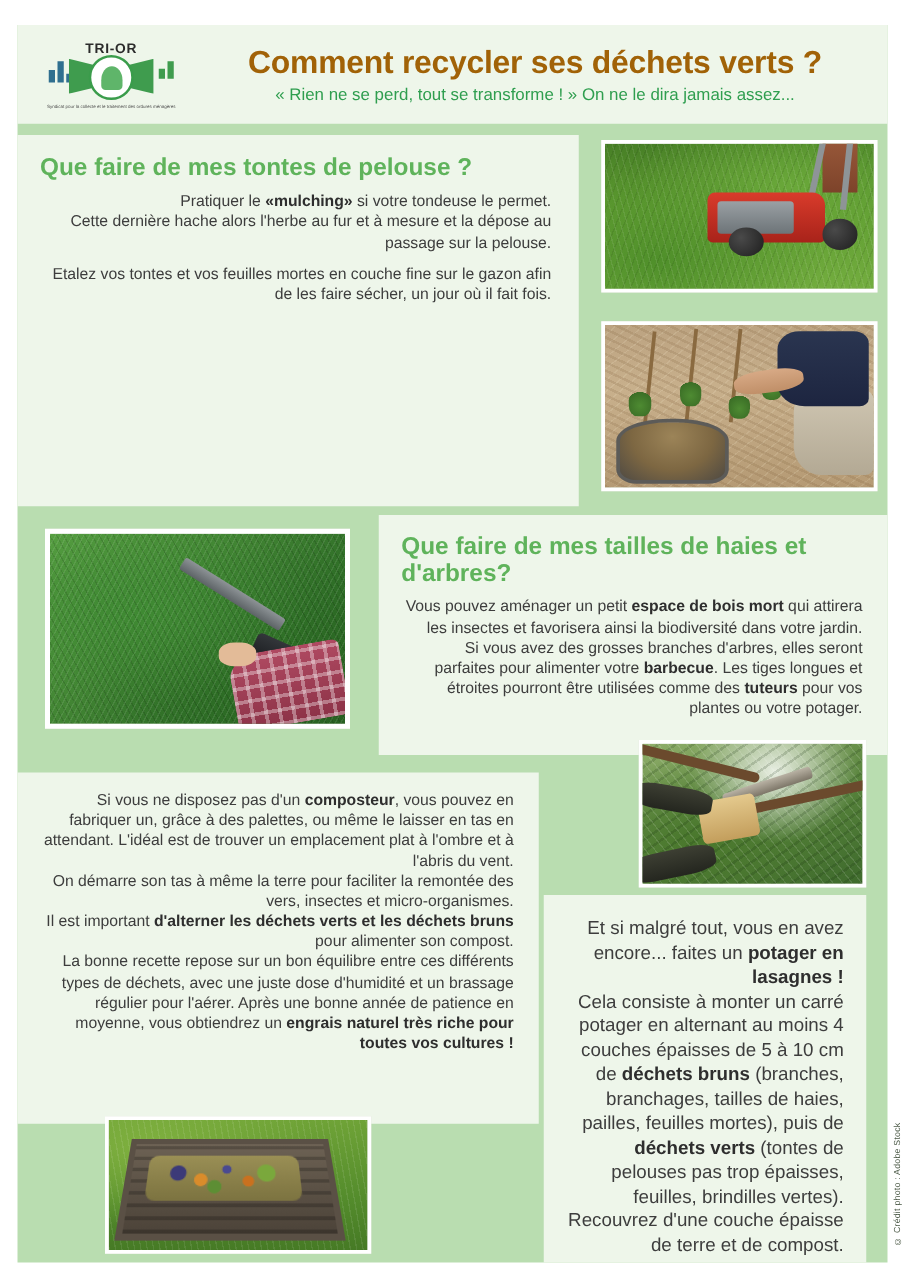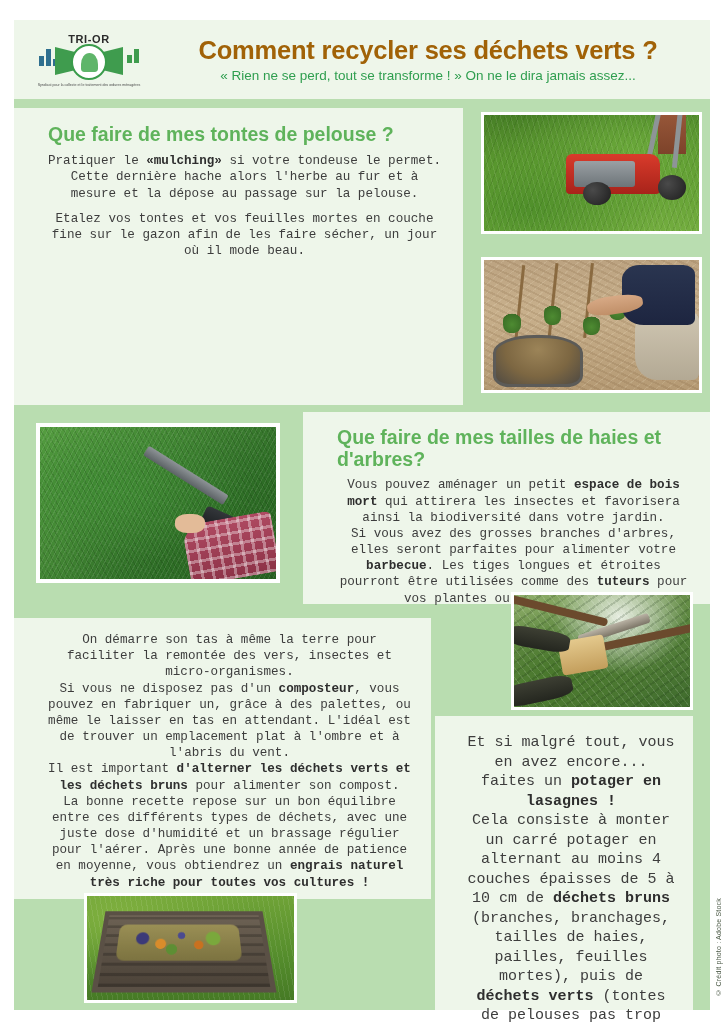--- a/index.html
+++ b/index.html
@@ -75,35 +75,35 @@
     font-family: "Liberation Sans", sans-serif;
     font-weight: bold; font-size: 25.5px; color: #a16207;
     letter-spacing: -0.2px; line-height: 1.1;
   }
   .subtitle {
     font-family: "Liberation Sans", sans-serif;
     font-size: 13.5px; color: #2f9e4f; margin-top: 3px;
   }
 
   
-  .panel { position: absolute; background: #eef6ea; padding-left: 16px; }
+  .panel { position: absolute; background: #eef6ea; }
   .p-mow   { left: 14px;  top: 108px; width: 449px; height: 297px; }
   .p-hedge { left: 303px; top: 412px; width: 407px; height: 192px; }
   .p-comp  { left: 14px;  top: 618px; width: 417px; height: 281px; }
   .p-las   { left: 435px; top: 716px; width: 258px; height: 294px; }
 
   .h2 {
     font-family: "Liberation Sans", sans-serif;
     font-weight: bold; color: #5fb35b;
     font-size: 19.5px; line-height: 1.14;
   }
   .body {
-    font-family: Liberation Mono, monospace;
+    font-family: Liberation Sans, sans-serif;
     font-size: 12.6px; line-height: 1.285; color: #3d3d3d;
-    text-align: center;
+    text-align: right;
   }
   .body b { font-weight: bold; color: #2e2e2e; }
   .body p { margin: 0; }
   .gap { height: 9px; }
 
   .p-mow .inner   { padding: 15px 22px 0 18px; }
   .p-hedge .inner { padding: 14px 20px 0 18px; }
   .p-comp .inner  { padding: 14px 20px 0 18px; }
   .p-las .inner   { padding: 17px 18px 0 16px; }
   .p-mow .h2   { margin-bottom: 8px; }
@@ -378,40 +378,40 @@
     </div>
   </div>
 
   <div class="panel p-mow">
     <div class="inner">
       <div class="h2">Que faire de mes tontes de pelouse ?</div>
       <div class="body">
         <p><span>Pratiquer le </span><b>«mulching»</b><span> si votre tondeuse le permet.</span></p>
         <p>Cette dernière hache alors l'herbe au fur et à mesure et la dépose au passage sur la pelouse.</p>
         <div class="gap"></div>
-        <p>Etalez vos tontes et vos feuilles mortes en couche fine sur le gazon afin de les faire sécher, un jour où il mode beau.</p>
+        <p>Etalez vos tontes et vos feuilles mortes en couche fine sur le gazon afin de les faire sécher, un jour où il fait fois.</p>
       </div>
     </div>
   </div>
 
   <div class="panel p-hedge">
     <div class="inner">
       <div class="h2">Que faire de mes tailles de haies et d'arbres?</div>
       <div class="body">
         <p><span>Vous pouvez aménager un petit </span><b>espace de bois mort</b><span> qui attirera les insectes et favorisera ainsi la biodiversité dans votre jardin.</span></p>
         <p><span>Si vous avez des grosses branches d'arbres, elles seront parfaites pour alimenter votre </span><b>barbecue</b><span>. Les tiges longues et étroites pourront être utilisées comme des </span><b>tuteurs</b><span> pour vos plantes ou votre potager.</span></p>
       </div>
     </div>
   </div>
 
   <div class="panel p-comp">
     <div class="inner">
       <div class="body">
+        <p><span>Si vous ne disposez pas d'un </span><b>composteur</b><span>, vous pouvez en fabriquer un, grâce à des palettes, ou même le laisser en tas en attendant. L'idéal est de trouver un emplacement plat à l'ombre et à l'abris du vent.</span></p>
         <p>On démarre son tas à même la terre pour faciliter la remontée des vers, insectes et micro-organismes.</p>
-        <p><span>Si vous ne disposez pas d'un </span><b>composteur</b><span>, vous pouvez en fabriquer un, grâce à des palettes, ou même le laisser en tas en attendant. L'idéal est de trouver un emplacement plat à l'ombre et à l'abris du vent.</span></p>
         <p><span>Il est important </span><b>d'alterner les déchets verts et les déchets bruns</b><span> pour alimenter son compost.</span></p>
         <p><span>La bonne recette repose sur un bon équilibre entre ces différents types de déchets, avec une juste dose d'humidité et un brassage régulier pour l'aérer. Après une bonne année de patience en moyenne, vous obtiendrez un </span><b>engrais naturel très riche pour toutes vos cultures !</b></p>
       </div>
     </div>
   </div>
 
   <div class="panel p-las">
     <div class="inner">
       <div class="body">
         <p><span>Et si malgré tout, vous en avez encore... faites un </span><b>potager en lasagnes !</b></p>

